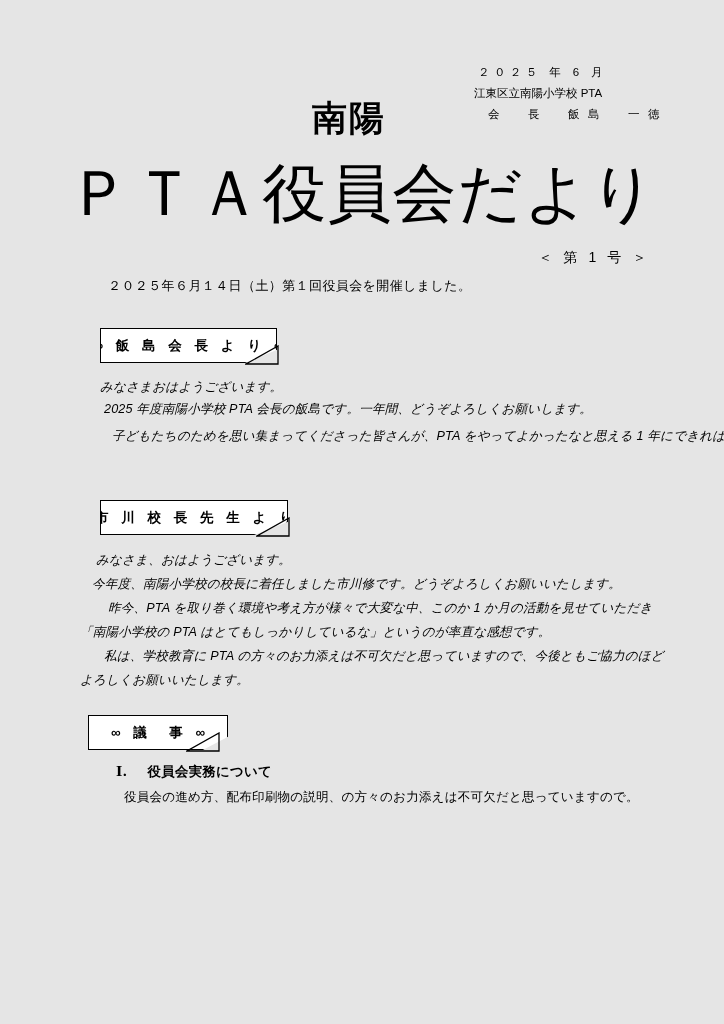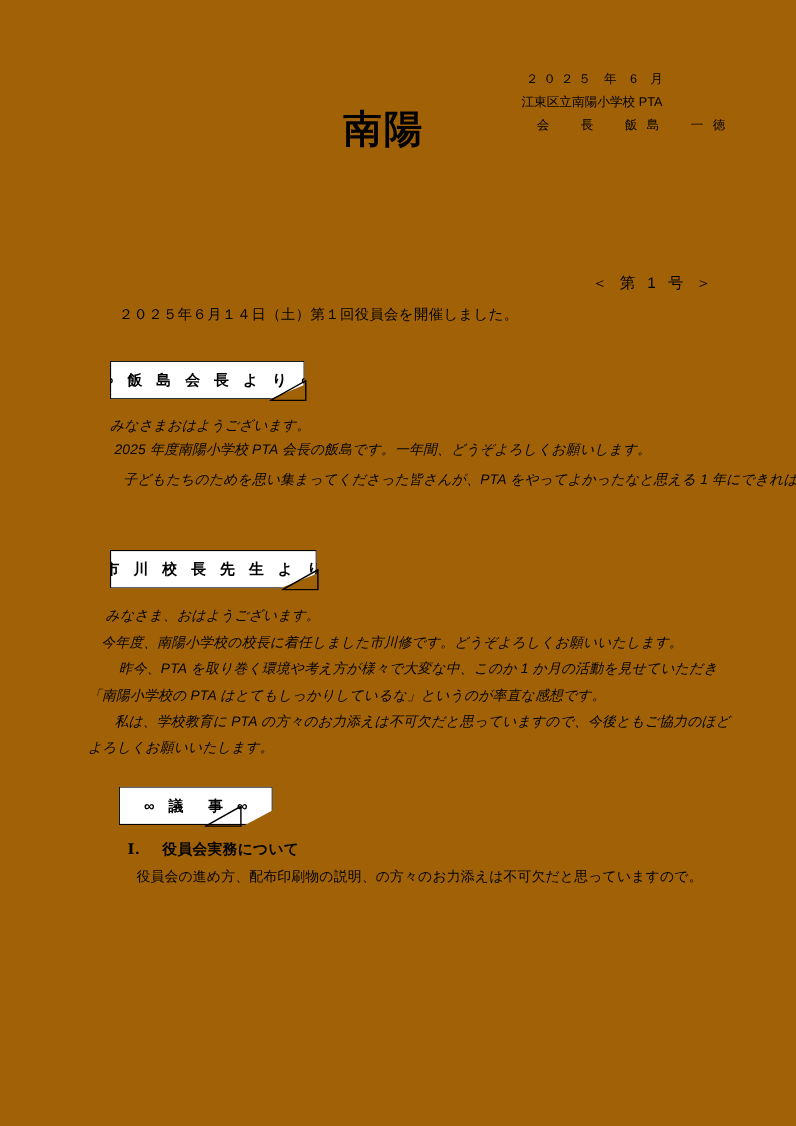--- a/index.html
+++ b/index.html
@@ -12,21 +12,21 @@
     height: 1024px;
     position: relative;
     font-family: "Liberation Sans", sans-serif;
     color: #000000;
     overflow: hidden;
   }
 
   .page {
     position: absolute;
     inset: 0;
-    background: #a16207;
+    background: #e5e5e5;
   }
 
   
   .masthead {
     position: absolute;
     top: 62px;
     right: 72px;
     text-align: left;
     width: 178px;
   }
@@ -153,20 +153,21 @@
 
 <div class="page">
 
   <div class="masthead">
     <div class="masthead-line wide">２０２５ 年 6 月</div>
     <div class="masthead-line school">江東区立南陽小学校 PTA</div>
     <div class="masthead-line wide2">会　長　飯島　一徳</div>
   </div>
 
   <div class="title-sub">南陽</div>
+  <div class="title-main">ＰＴＡ役員会だより</div>
   <div class="issue">＜ 第 1 号 ＞</div>
 
   <div class="dateline">２０２５年６月１４日（土）第１回役員会を開催しました。</div>
 
   <div class="sec-box" style="left:100px; top:328px; width:177px;">
     <span>∞ 飯 島 会 長 よ り ∞</span>
   </div>
   <svg class="sec-corner" style="left:245px; top:345px;" width="34" height="20" viewBox="0 0 34 20">
     <path d="M1 19 L33 19 L33 1 Z" fill="none" stroke="#000" stroke-width="1.3"></path>
   </svg>
@@ -182,21 +183,21 @@
     <path d="M1 19 L33 19 L33 1 Z" fill="none" stroke="#000" stroke-width="1.3"></path>
   </svg>
 
   <div class="body-line" style="left:96px; top:551px;">みなさま、おはようございます。</div>
   <div class="body-line" style="left:92px; top:575px;">今年度、南陽小学校の校長に着任しました市川修です。どうぞよろしくお願いいたします。</div>
   <div class="body-line" style="left:108px; top:599px;">昨今、PTA を取り巻く環境や考え方が様々で大変な中、このか 1 か月の活動を見せていただき</div>
   <div class="body-line" style="left:80px; top:623px;">「南陽小学校の PTA はとてもしっかりしているな」というのが率直な感想です。</div>
   <div class="body-line" style="left:104px; top:647px;">私は、学校教育に PTA の方々のお力添えは不可欠だと思っていますので、今後ともご協力のほど</div>
   <div class="body-line" style="left:80px; top:671px;">よろしくお願いいたします。</div>
 
-  <div class="sec-box" style="left:108px; top:715px; width:140px;">
+  <div class="sec-box" style="left:88px; top:715px; width:140px;">
     <span>∞ 議　事 ∞</span>
   </div>
   <svg class="sec-corner" style="left:186px; top:732px;" width="34" height="20" viewBox="0 0 34 20">
     <path d="M1 19 L33 19 L33 1 Z" fill="none" stroke="#000" stroke-width="1.3"></path>
   </svg>
 
   <div class="agenda-head" style="left:116px; top:763px;">
     <span class="num">I.</span>
     <span style="display:inline-block;width:12px;"></span>
     <span>役員会実務について</span>

